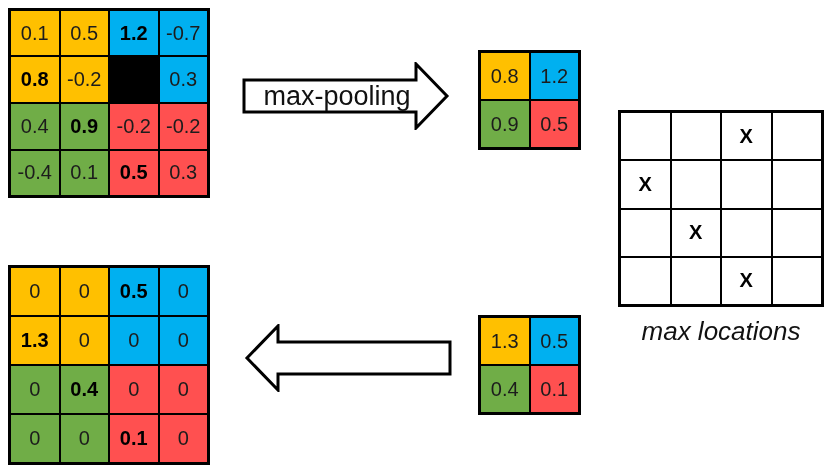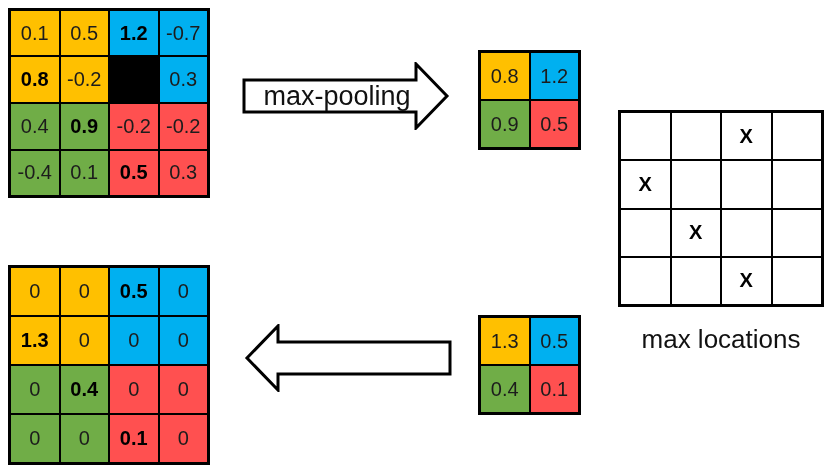--- a/index.html
+++ b/index.html
@@ -107,21 +107,21 @@
       <div class="cell bold" style="background: rgb(255, 255, 255);"></div>
       <div class="cell bold" style="background: rgb(255, 255, 255);">X</div>
       <div class="cell bold" style="background: rgb(255, 255, 255);"></div>
       <div class="cell bold" style="background: rgb(255, 255, 255);"></div>
       <div class="cell bold" style="background: rgb(255, 255, 255);"></div>
       <div class="cell bold" style="background: rgb(255, 255, 255);"></div>
       <div class="cell bold" style="background: rgb(255, 255, 255);">X</div>
       <div class="cell bold" style="background: rgb(255, 255, 255);"></div>
     </div>
 
-  <div class="caption" style="left:618px; top:324px; width:206px;">max locations</div>
+  <div class="caption" style="left:618px; top:316px; width:206px;font-style:italic;">max locations</div>
 
   <div class="num-grid g4" style="left:8px; top:265px; width:202px; height:200px;">
       <div class="cell" style="background: rgb(255, 192, 0);">0</div>
       <div class="cell" style="background: rgb(255, 192, 0);">0</div>
       <div class="cell bold" style="background: rgb(0, 176, 240);">0.5</div>
       <div class="cell" style="background: rgb(0, 176, 240);">0</div>
       <div class="cell bold" style="background: rgb(255, 192, 0);">1.3</div>
       <div class="cell" style="background: rgb(255, 192, 0);">0</div>
       <div class="cell" style="background: rgb(0, 176, 240);">0</div>
       <div class="cell" style="background: rgb(0, 176, 240);">0</div>

